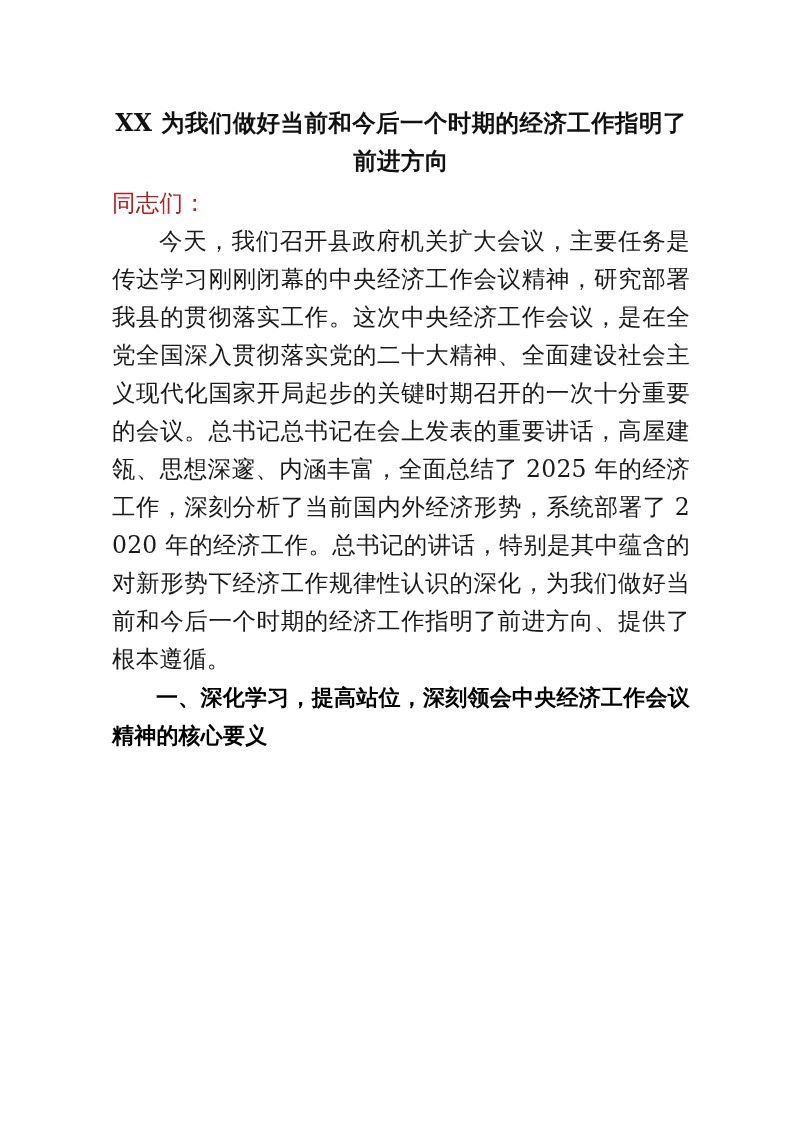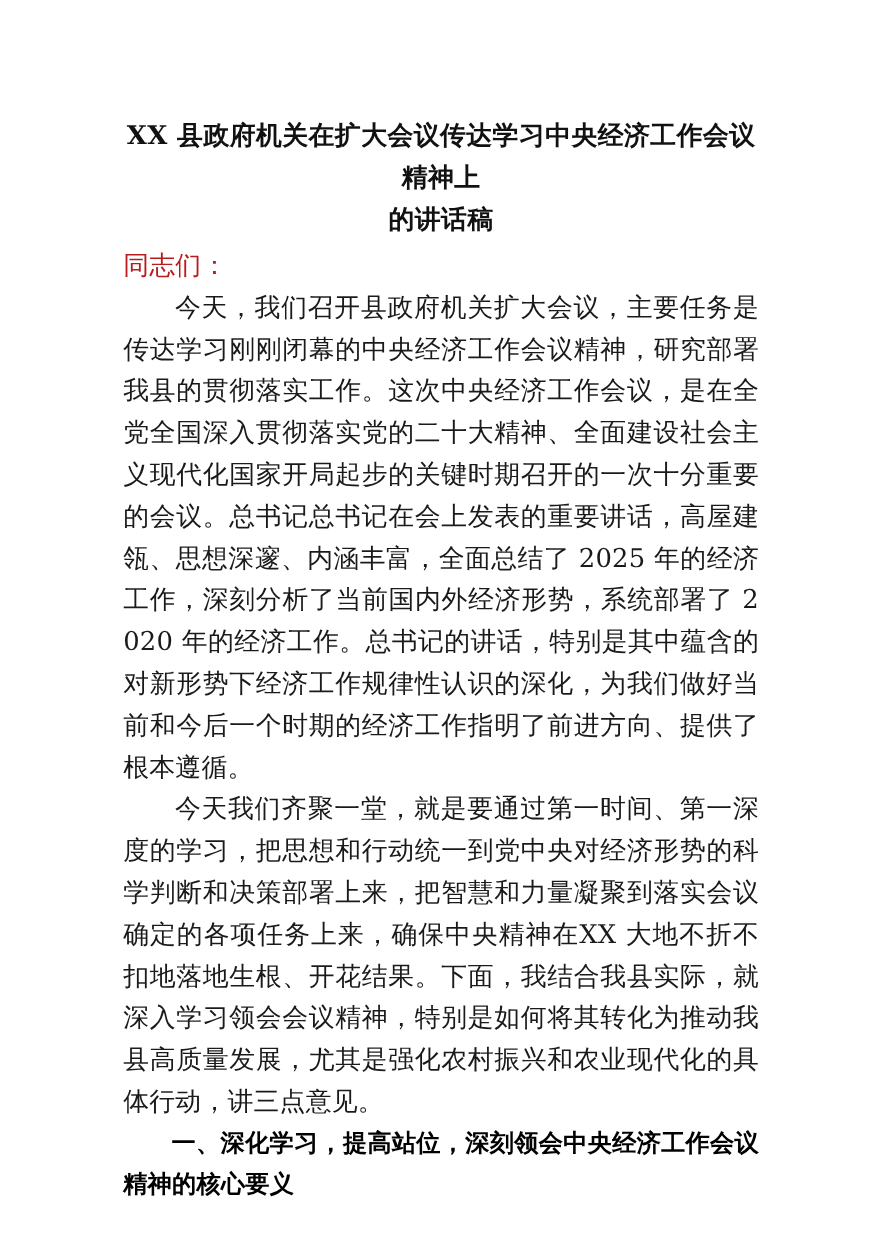--- a/index.html
+++ b/index.html
@@ -66,26 +66,24 @@
     word-break: break-all;
   }
 </style>
 </head>
 <body>
 
 <div class="page">
   <div class="content">
 
     <div class="doc-title">
-      <div>XX 县政府机关在扩大会议传达学习中央经济工作会议精神上</div>
-      <div>的讲话稿</div>
+      <div>XX 为我们做好当前和今后一个时期的经济工作指明了前进方向</div>
     </div>
 
     <p class="salutation">同志们：</p>
 
     <p class="para">今天，我们召开县政府机关扩大会议，主要任务是传达学习刚刚闭幕的中央经济工作会议精神，研究部署我县的贯彻落实工作。这次中央经济工作会议，是在全党全国深入贯彻落实党的二十大精神、全面建设社会主义现代化国家开局起步的关键时期召开的一次十分重要的会议。总书记总书记在会上发表的重要讲话，高屋建瓴、思想深邃、内涵丰富，全面总结了 2025 年的经济工作，深刻分析了当前国内外经济形势，系统部署了 2020 年的经济工作。总书记的讲话，特别是其中蕴含的对新形势下经济工作规律性认识的深化，为我们做好当前和今后一个时期的经济工作指明了前进方向、提供了根本遵循。</p>
 
-    <p class="para">今天我们齐聚一堂，就是要通过第一时间、第一深度的学习，把思想和行动统一到党中央对经济形势的科学判断和决策部署上来，把智慧和力量凝聚到落实会议确定的各项任务上来，确保中央精神在XX 大地不折不扣地落地生根、开花结果。下面，我结合我县实际，就深入学习领会会议精神，特别是如何将其转化为推动我县高质量发展，尤其是强化农村振兴和农业现代化的具体行动，讲三点意见。</p>
 
     <p class="section-heading">一、深化学习，提高站位，深刻领会中央经济工作会议精神的核心要义</p>
 
   </div>
 </div>
 
 </body></html>

